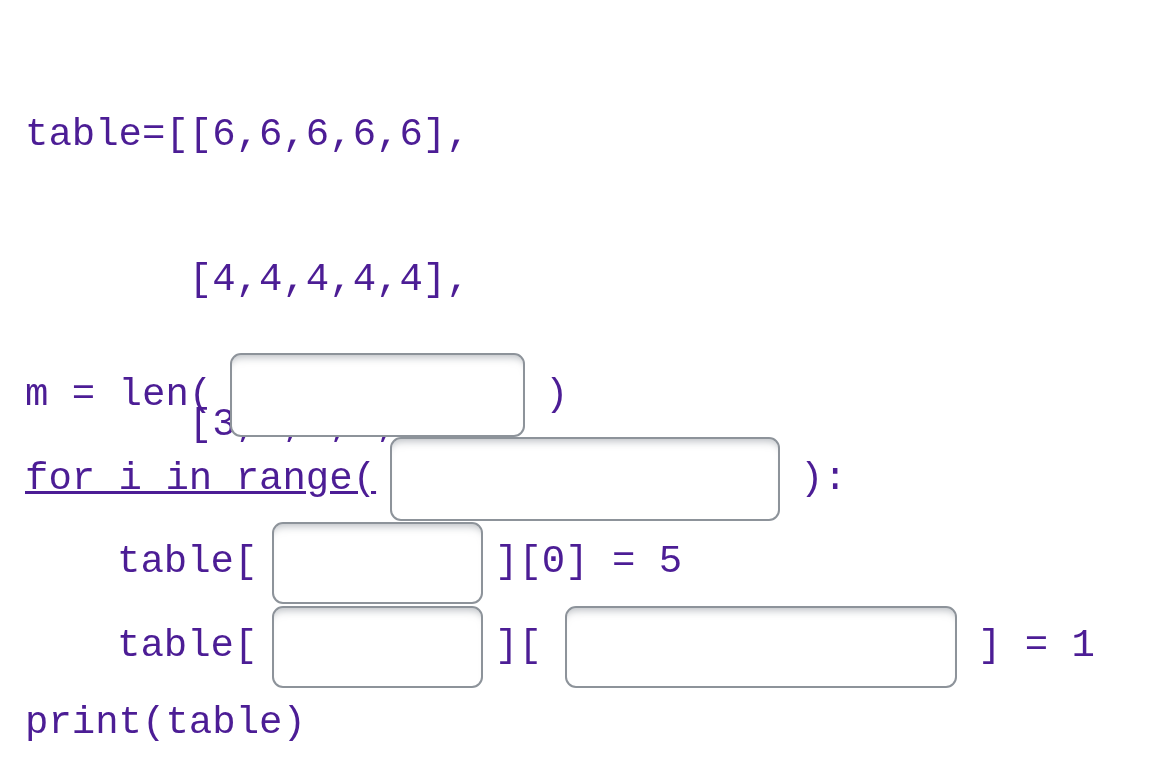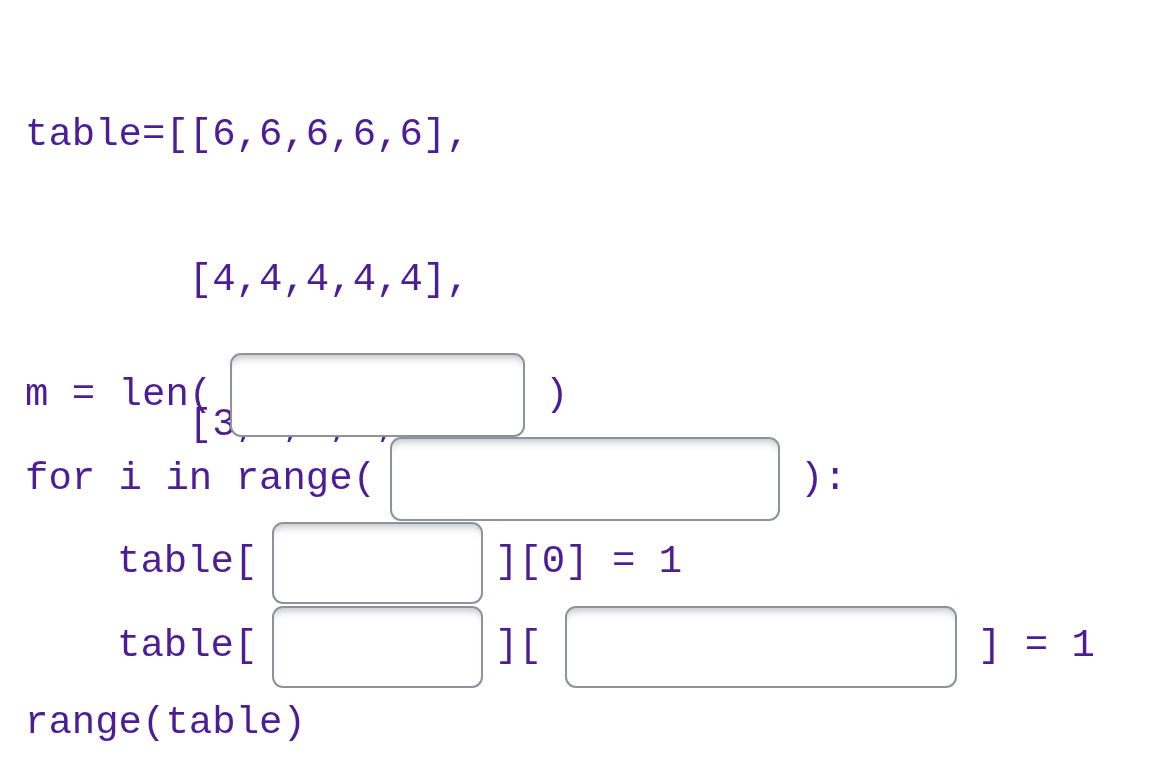--- a/index.html
+++ b/index.html
@@ -36,21 +36,21 @@
     border: 2.5px solid #8d939a;
     border-radius: 11px;
     box-shadow: inset 0 9px 8px -7px rgba(120, 128, 137, 0.55);
     cursor: text;
   }
   
   .seg-len-prefix   { left: 25px;  top: 353px; height: 84px; line-height: 84px; }
   .blank-len-arg    { left: 230px; top: 353px; width: 295px; height: 84px; z-index: 5; }
   .seg-len-suffix   { left: 545px; top: 353px; height: 84px; line-height: 84px; }
   
-  .seg-for-prefix   { left: 25px;  top: 437px; height: 84px; line-height: 84px; }
+  .seg-for-prefix   { left: 25px;  top: 437px; height: 84px; line-height: 84px; text-decoration: underline; }
   .blank-range-arg  { left: 390px; top: 437px; width: 390px; height: 84px; z-index: 4; }
   .seg-for-suffix   { left: 800px; top: 437px; height: 84px; line-height: 84px; }
   
   .seg-t1-prefix    { left: 117px; top: 521px; height: 83px; line-height: 83px; }
   .blank-row1       { left: 272px; top: 522px; width: 211px; height: 82px; z-index: 3; }
   .seg-t1-suffix    { left: 495px; top: 521px; height: 83px; line-height: 83px; }
   
   .seg-t2-prefix    { left: 117px; top: 605px; height: 83px; line-height: 83px; }
   .blank-row2       { left: 272px; top: 606px; width: 211px; height: 82px; z-index: 2; }
   .seg-t2-mid       { left: 495px; top: 605px; height: 83px; line-height: 83px; }
@@ -73,23 +73,23 @@
   <span class="seg seg-len-prefix">m = len(</span>
   <div class="blank blank-len-arg" role="textbox"></div>
   <span class="seg seg-len-suffix">)</span>
 
   <span class="seg seg-for-prefix">for i in range(</span>
   <div class="blank blank-range-arg" role="textbox"></div>
   <span class="seg seg-for-suffix">):</span>
 
   <span class="seg seg-t1-prefix">table[</span>
   <div class="blank blank-row1" role="textbox"></div>
-  <span class="seg seg-t1-suffix">][0] = 1</span>
+  <span class="seg seg-t1-suffix">][0] = 5</span>
 
   <span class="seg seg-t2-prefix">table[</span>
   <div class="blank blank-row2" role="textbox"></div>
   <span class="seg seg-t2-mid">][</span>
   <div class="blank blank-col" role="textbox"></div>
   <span class="seg seg-t2-suffix">] = 1</span>
 
-  <span class="seg seg-print">range(table)</span>
+  <span class="seg seg-print">print(table)</span>
 
 </div>
 
 </body></html>

